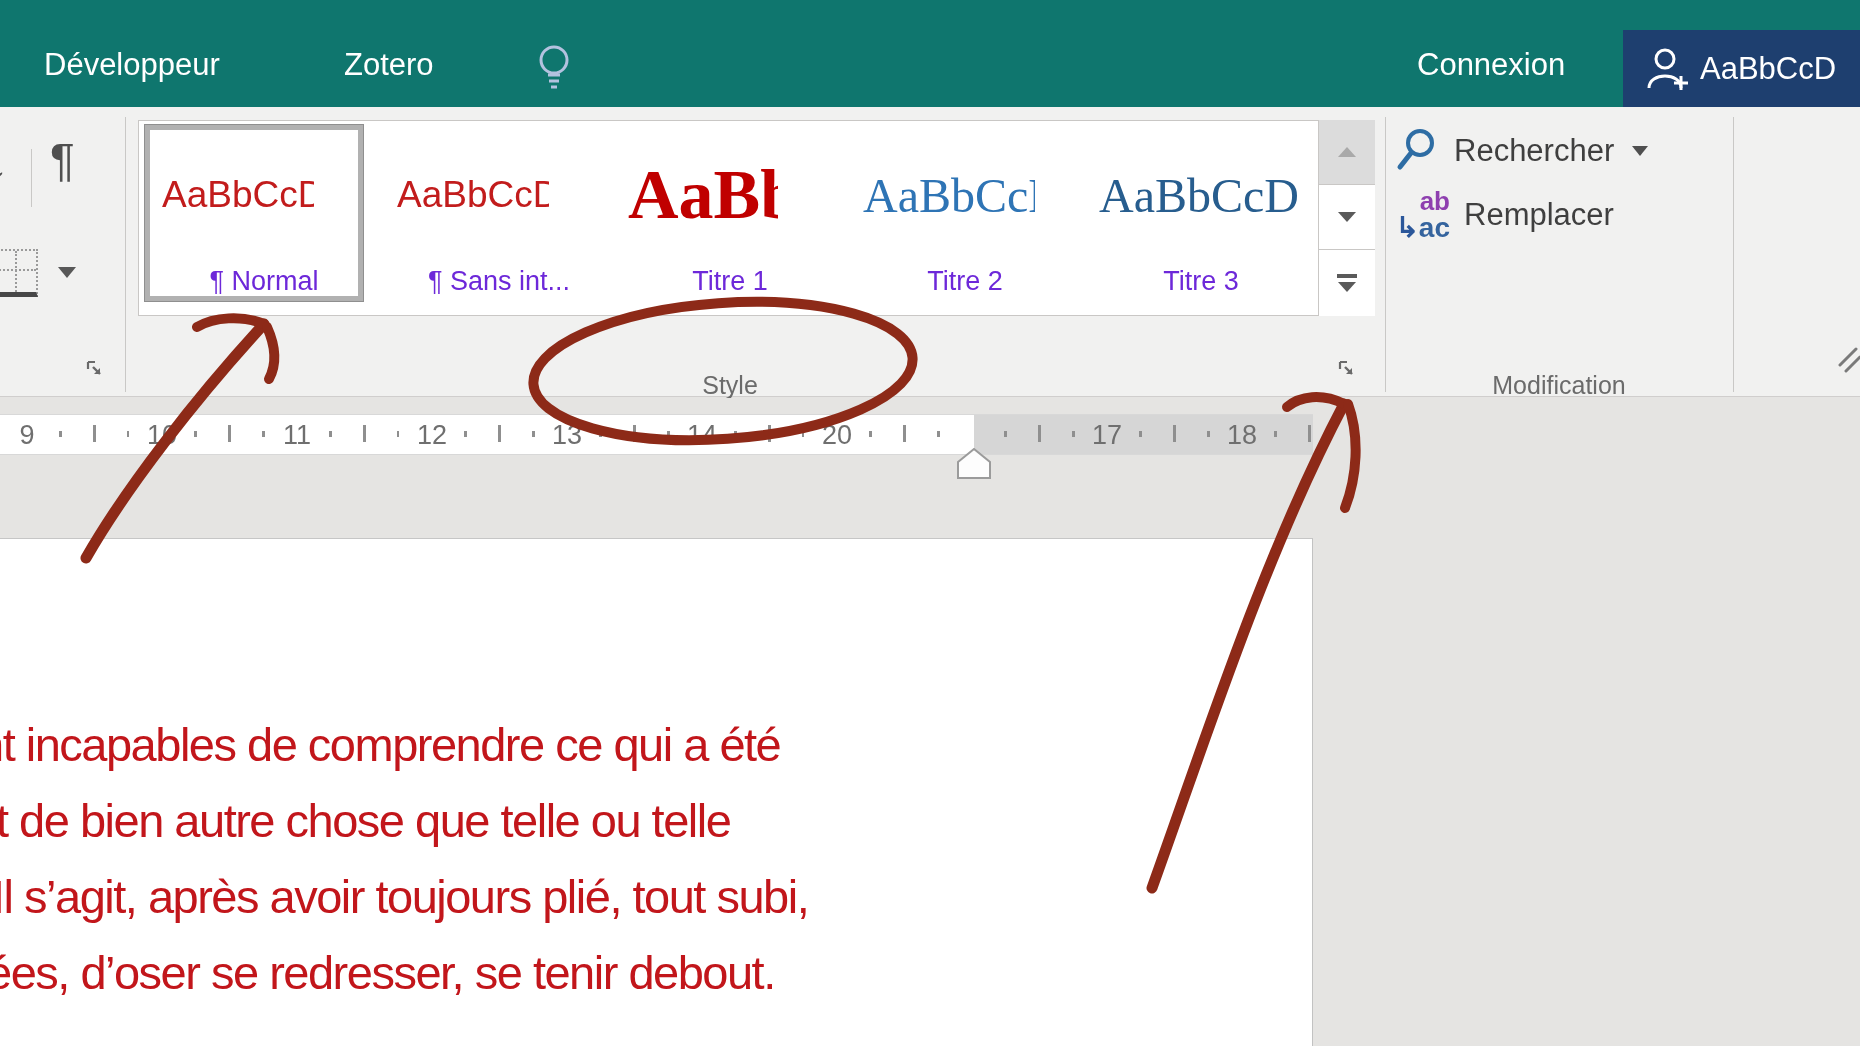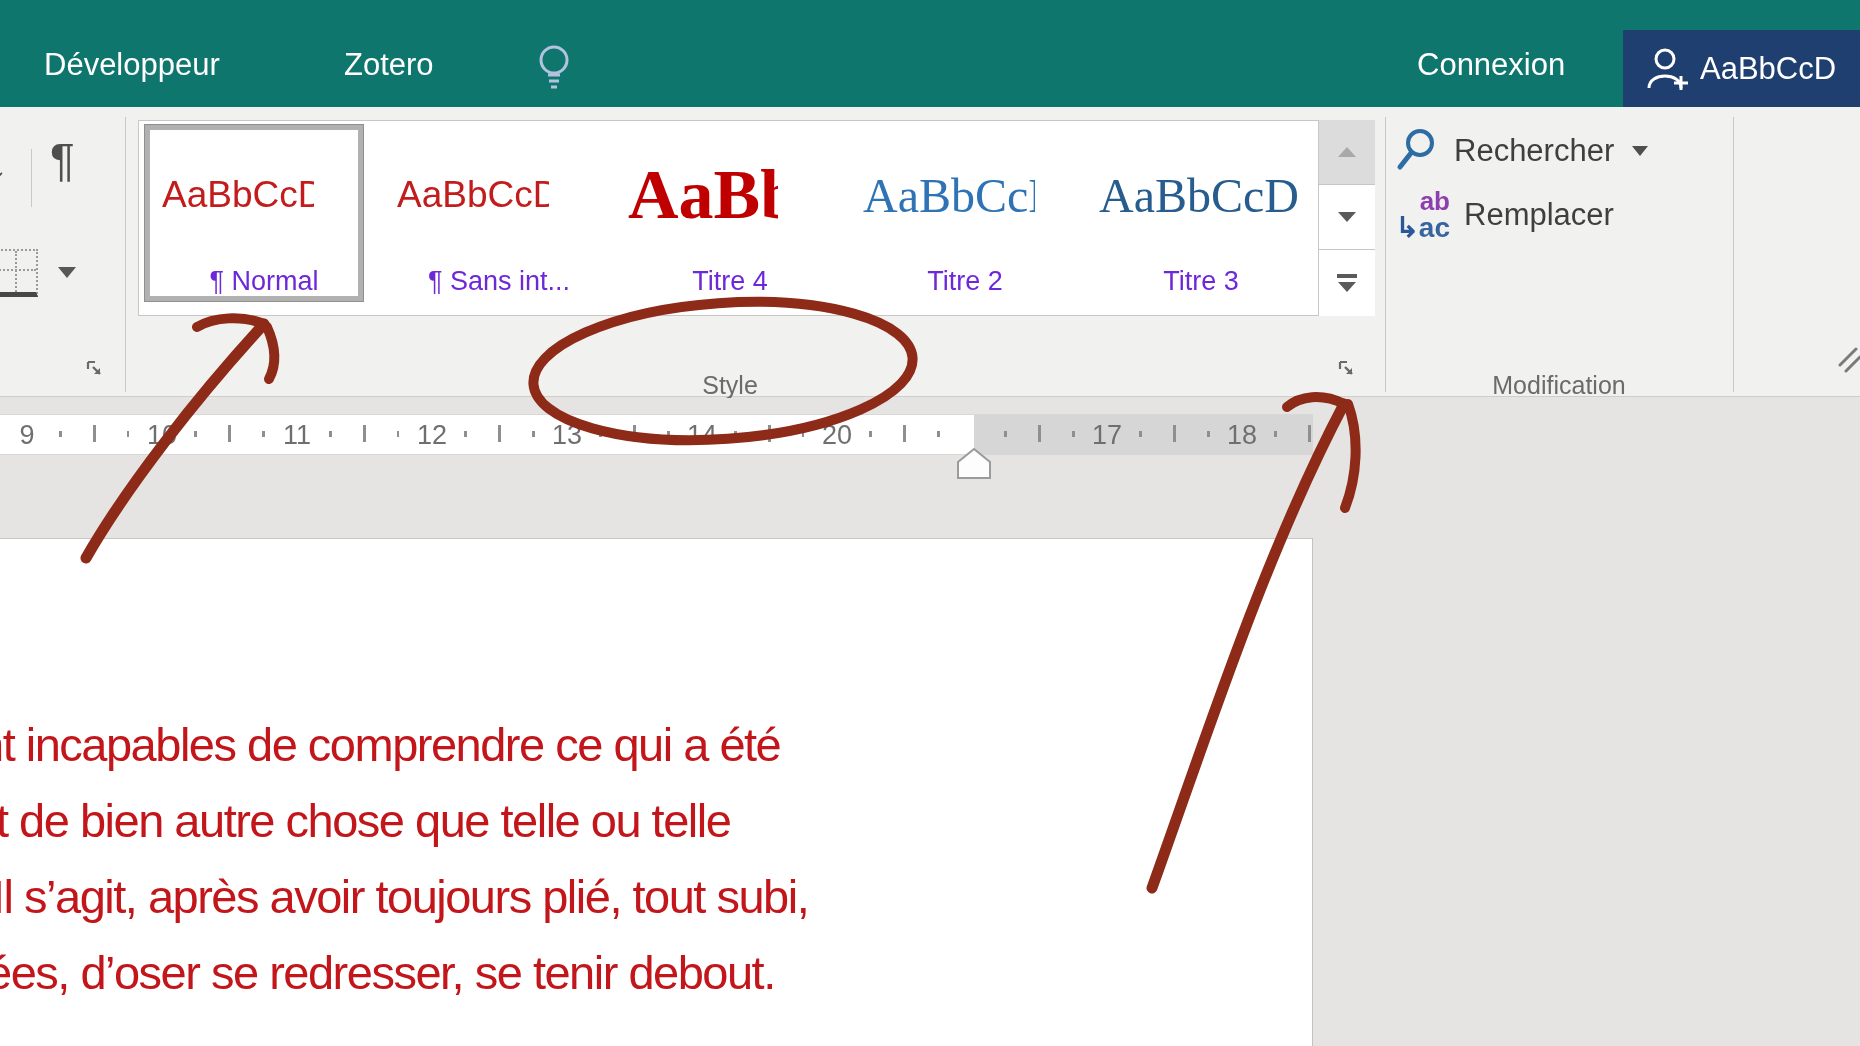--- a/index.html
+++ b/index.html
@@ -144,21 +144,21 @@
       <div class="style-item si-0">
         <span class="preview p-red">AaBbCcDc</span>
         <span class="si-label">¶ Normal</span>
       </div>
       <div class="style-item si-1">
         <span class="preview p-red">AaBbCcDc</span>
         <span class="si-label">¶ Sans int...</span>
       </div>
       <div class="style-item si-2">
         <span class="preview p-t1">AaBb</span>
-        <span class="si-label">Titre 4</span>
+        <span class="si-label">Titre 1</span>
       </div>
       <div class="style-item si-3">
         <span class="preview p-t2">AaBbCcD</span>
         <span class="si-label">Titre 2</span>
       </div>
       <div class="style-item si-4">
         <span class="preview p-t3">AaBbCcDd</span>
         <span class="si-label">Titre 3</span>
       </div>
 

